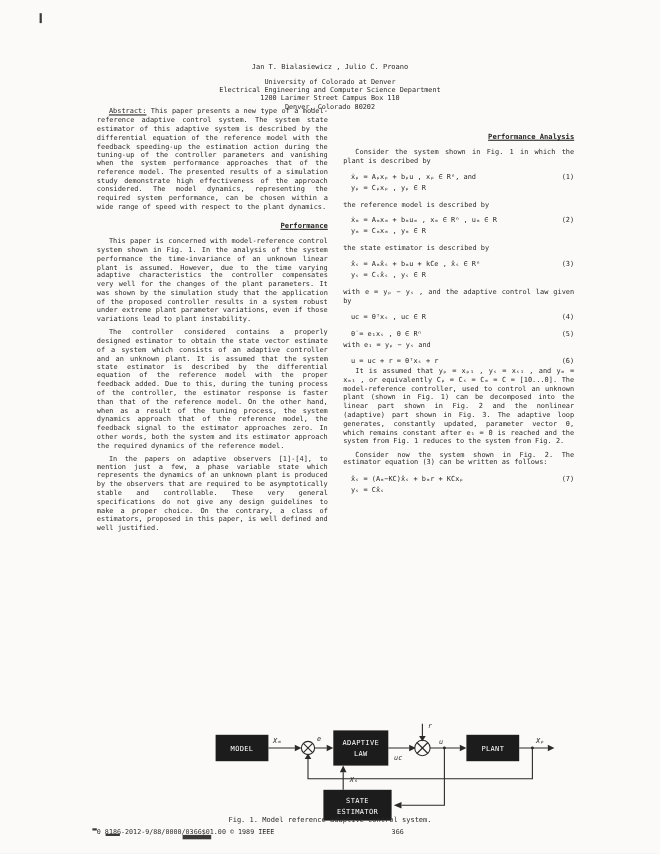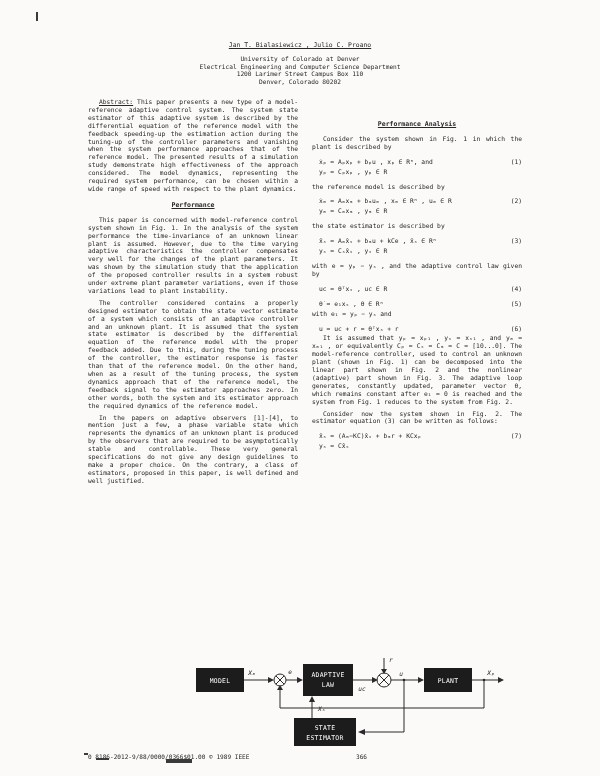--- a/index.html
+++ b/index.html
@@ -8,32 +8,32 @@
     background:#e9e8e5;
     font-family:"DejaVu Sans Mono","DejaVu Sans",monospace;
   }
   .page{
     position:absolute;left:0;top:0;width:600px;height:776px;
     background:#fbfaf8;color:#282828;overflow:hidden;
   }
   .artifact{position:absolute;background:#3a3a3a;}
   .head{position:absolute;left:0;top:33px;width:100%;text-align:center;}
   .running-title{font-size:6.6px;letter-spacing:.45px;font-weight:bold;}
-  .authors{margin-top:8px;font-size:6.4px;text-decoration:underline;}
+  .authors{margin-top:24px;font-size:6.4px;}
   .affil-block{margin-top:6px;font-size:6.2px;line-height:7.6px;}
   .col{
     position:absolute;top:98px;width:210px;
     font-size:6.3px;line-height:7.9px;text-align:justify;
   }
   .col-left{left:88px;}
   .col-right{left:312px;padding-top:14px;}
   .para{text-indent:11px;margin:0 0 4px 0;}
   .para.noindent{text-indent:0;margin:2px 0 3px 0;}
   .sec-heading{
-    font-size:6.5px;font-weight:bold;text-align:center;
+    font-size:6.5px;font-weight:bold;text-align:right;
     text-decoration:underline;margin:9px 0 6px 0;
   }
   .abs-label{text-decoration:underline;}
   .eq{display:flex;justify-content:space-between;align-items:baseline;
       margin:7px 0 2px 0;padding-left:7px;}
   .eq.sub{margin:2px 0 7px 0;}
   .eq-num{margin-left:4px;white-space:nowrap;}
   .diagram{position:absolute;left:128px;top:626px;width:352px;height:110px;}
   .diagram svg{display:block;width:100%;height:100%;}
   .sig-label{font-size:6.2px;font-style:italic;fill:#2a2a2a;}
@@ -199,20 +199,21 @@
         <text class="blk-label" x="157" y="88" text-anchor="middle">STATE</text>
         <text class="blk-label" x="157" y="98" text-anchor="middle">ESTIMATOR</text>
       </g>
 
       <line class="flow" x1="144" y1="76" x2="144" y2="60"></line>
       <polygon class="ah" points="141,60 147,60 144,54"></polygon>
       <text class="sig-label" x="150" y="69">Xₛ</text>
     </svg>
   </figure>
 
+  <div class="caption">Fig. 1.  Model reference adaptive control system.</div>
 
   <div class="footer">
     <span>0 8186-2012-9/88/0000/0366$01.00 © 1989 IEEE</span>
     <span class="pageno">366</span>
   </div>
 
   <div class="artifact" style="left:84px;top:753px;width:4px;height:2px;"></div>
   <div class="artifact" style="left:96px;top:758px;width:13px;height:2px;"></div>
   <div class="artifact" style="left:166px;top:759px;width:26px;height:4px;"></div>
 

